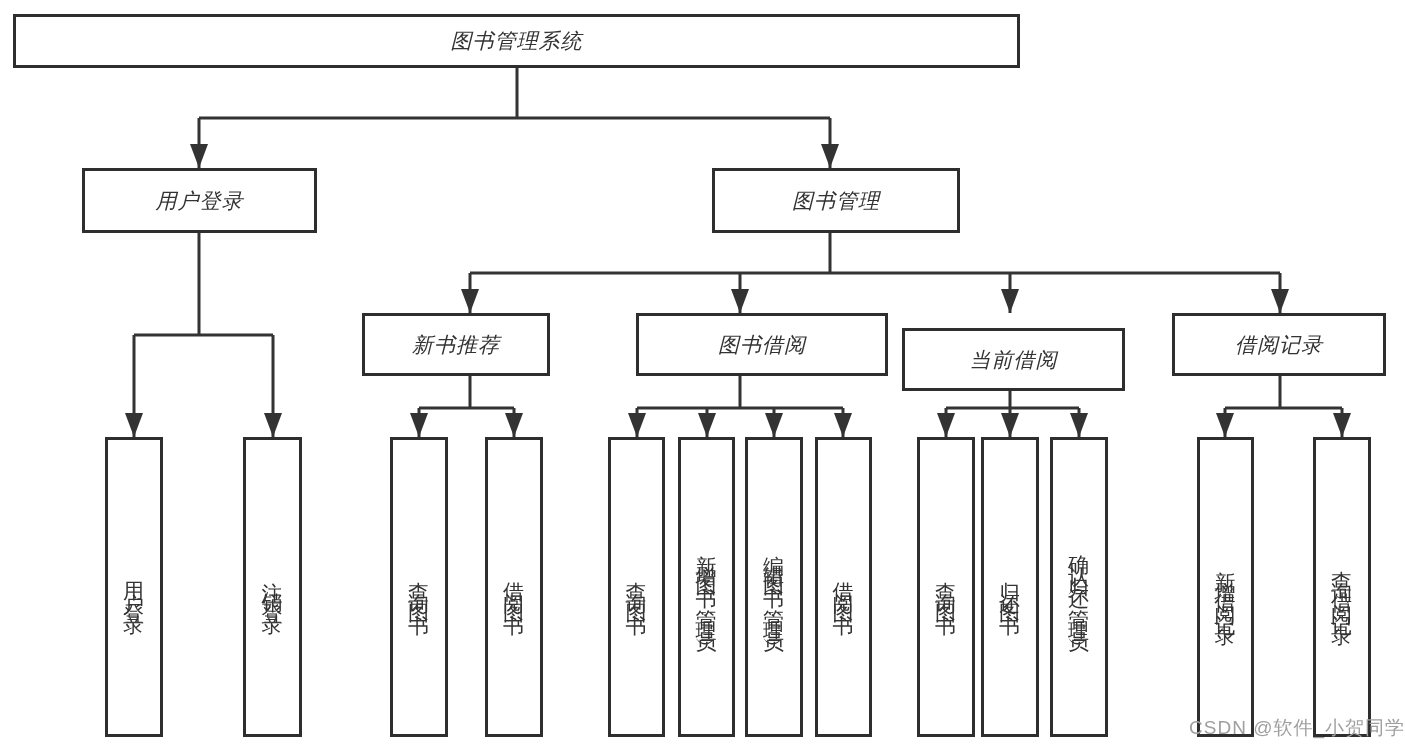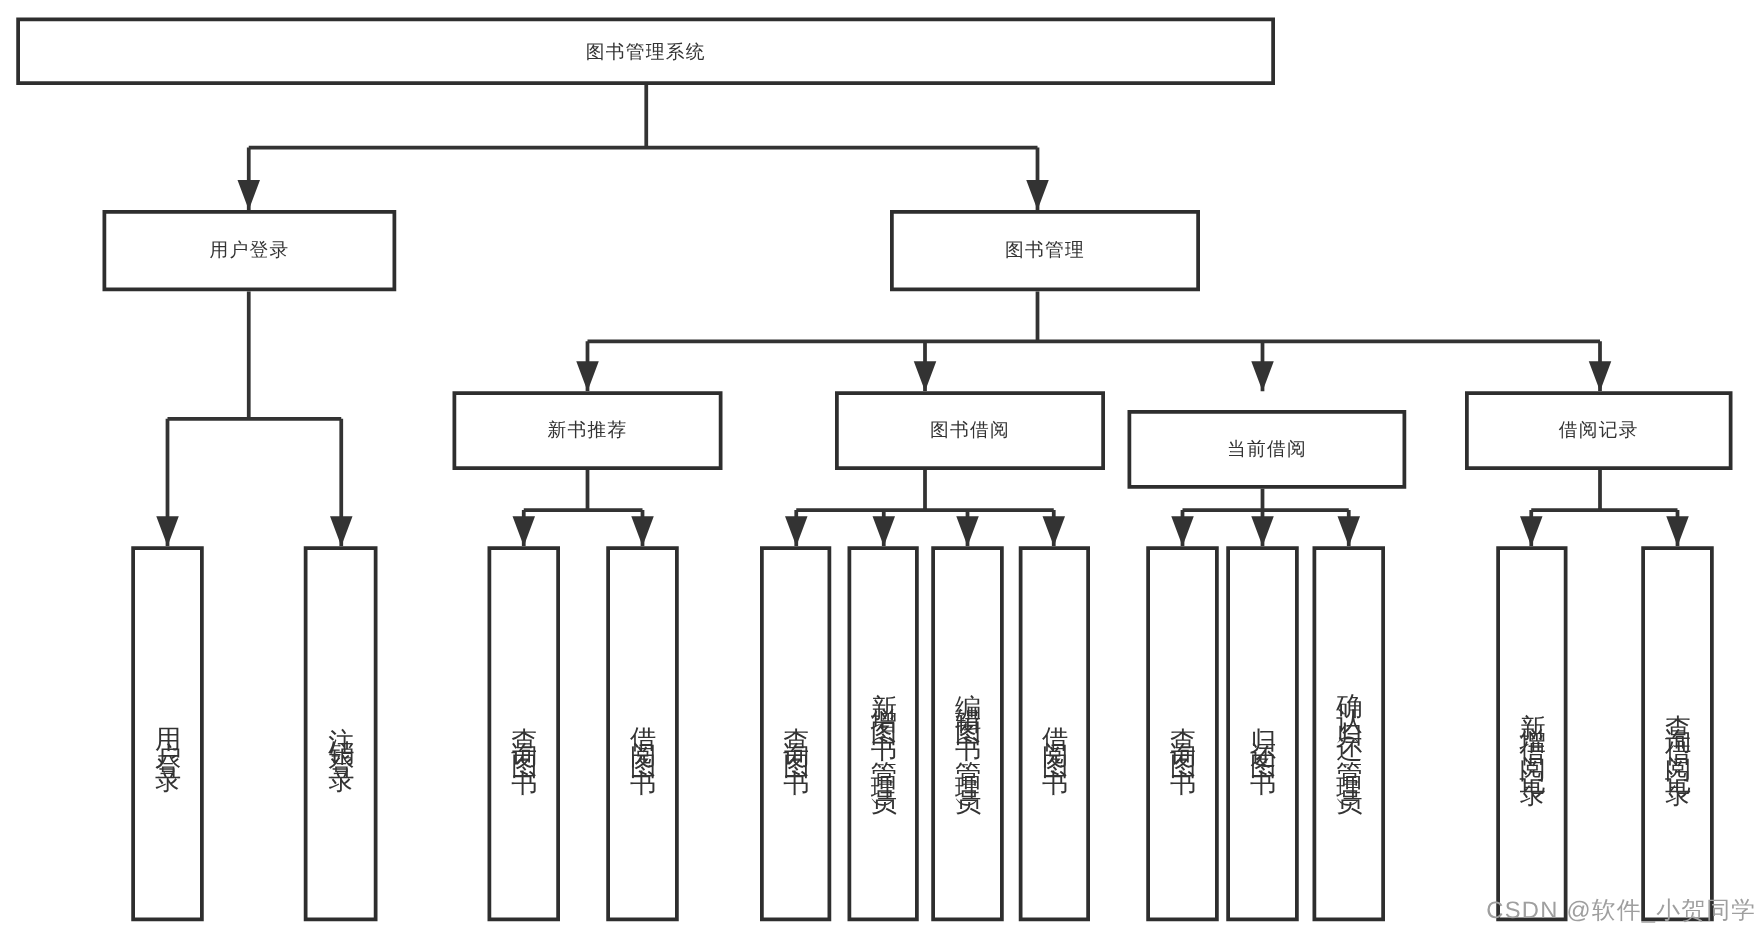--- a/index.html
+++ b/index.html
@@ -18,23 +18,24 @@
     position:absolute;
     box-sizing:border-box;
     border:3px solid #2e2e2e;
     background:#ffffff;
     display:flex;
     align-items:center;
     justify-content:center;
     text-align:center;
   }
   .hbox span{
-    font-size:15px;
+    font-size:21px;
     letter-spacing:1px;
     white-space:nowrap;
+    font-style:italic;
   }
   .vbox span{
     writing-mode:vertical-rl;
     text-orientation:mixed;
     font-size:21px;
     letter-spacing:11px;
     line-height:1;
     white-space:nowrap;
   }
   .watermark{
@@ -100,24 +101,24 @@
     <span>图书管理系统</span>
   </div>
 
   <div class="box hbox" style="left:82px;top:168px;width:235px;height:65px;">
     <span>用户登录</span>
   </div>
   <div class="box hbox" style="left:712px;top:168px;width:248px;height:65px;">
     <span>图书管理</span>
   </div>
 
-  <div class="box hbox" style="left:362px;top:313px;width:216px;height:63px;">
+  <div class="box hbox" style="left:362px;top:313px;width:188px;height:63px;">
     <span>新书推荐</span>
   </div>
-  <div class="box hbox" style="left:668px;top:313px;width:216px;height:63px;">
+  <div class="box hbox" style="left:636px;top:313px;width:252px;height:63px;">
     <span>图书借阅</span>
   </div>
   <div class="box hbox" style="left:902px;top:328px;width:223px;height:63px;">
     <span>当前借阅</span>
   </div>
   <div class="box hbox" style="left:1172px;top:313px;width:214px;height:63px;">
     <span>借阅记录</span>
   </div>
 
   <div class="box vbox" style="left:105px;top:437px;width:58px;height:300px;">

